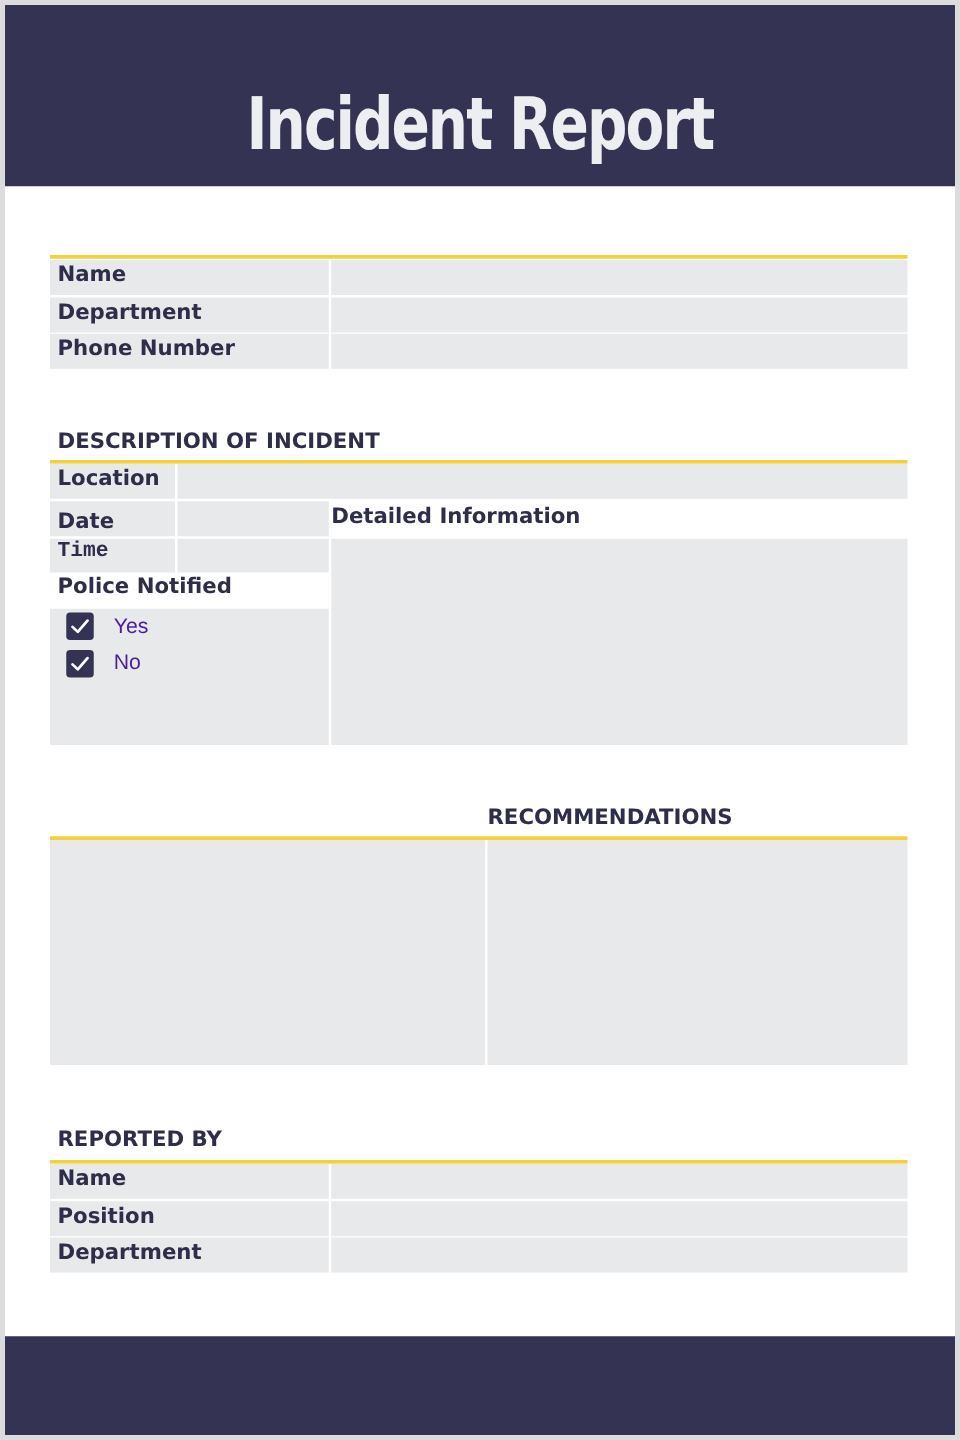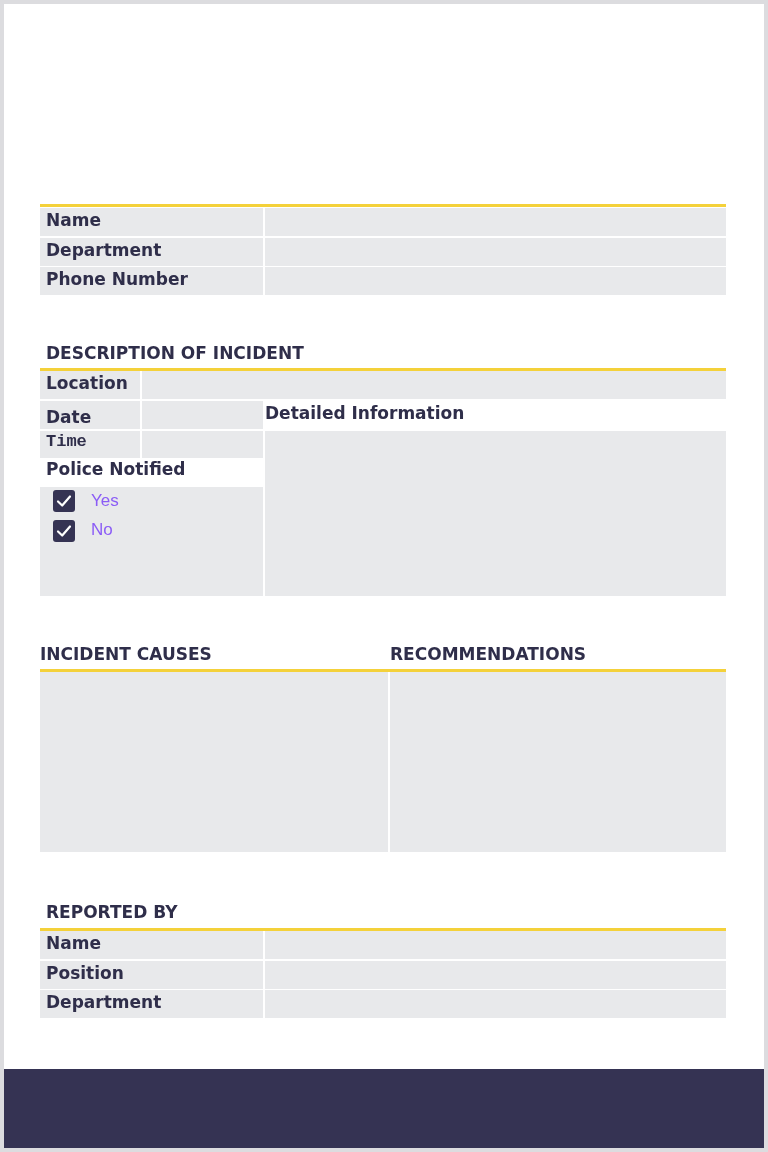--- a/index.html
+++ b/index.html
@@ -28,28 +28,31 @@
   .yline { position: absolute; height: 3px; background: #f4d13a; }
   .cell { position: absolute; background: #e8e9eb; }
   .lbl {
     position: absolute; color: #2f2e4a; font-weight: bold; font-size: 17px;
     font-family: "DejaVu Sans", sans-serif; white-space: nowrap;
   }
   .chk {
     position: absolute; width: 22px; height: 22px; background: #353353; border-radius: 3px;
   }
   .chk svg { position: absolute; left: 3px; top: 3px; }
-  .opt { position: absolute; font-size: 17px; color: #8b5cf6; font-family: "Liberation Sans", sans-serif; }
+  .opt { position: absolute; font-size: 17px; color: #4c1d95; font-family: "Liberation Sans", sans-serif; }
   .center-h { position: absolute; color: #2f2e4a; font-weight: bold; font-size: 17px; font-family: "DejaVu Sans", sans-serif; }
 </style>
 </head>
 <body>
 
 <div class="page">
 
+  <div class="header">
+    <div class="title">Incident Report</div>
+  </div>
 
   <div class="yline" style="left:36px; top:200px; width:686px;"></div>
 
   <div class="cell" style="left:36px; top:204px; width:223px; height:28px;"></div>
   <div class="lbl" style="left:42px; top:206px;">Name</div>
   <div class="cell" style="left:261px; top:204px; width:461px; height:28px;"></div>
 
   <div class="cell" style="left:36px; top:234px; width:223px; height:28px;"></div>
   <div class="lbl" style="left:42px; top:236px;">Department</div>
   <div class="cell" style="left:261px; top:234px; width:461px; height:28px;"></div>
@@ -85,21 +88,20 @@
   <div class="chk" style="left:49px; top:516px;">
     <svg width="16" height="16" viewBox="0 0 16 16">
         <path d="M2 8.5 L6.2 12.5 L14 3.5" fill="none" stroke="#ffffff" stroke-width="2.2" stroke-linecap="round" stroke-linejoin="round"></path>
       </svg>
   </div>
   <div class="opt" style="left:87px; top:516px;">No</div>
 
   <div class="center-h" style="left:261px; top:399px; width:461px;">Detailed Information</div>
   <div class="cell" style="left:261px; top:427px; width:461px; height:165px;"></div>
 
-  <div class="center-h" style="left:36px; top:640px; width:348px;">INCIDENT CAUSES</div>
   <div class="center-h" style="left:386px; top:640px; width:336px;">RECOMMENDATIONS</div>
   <div class="yline" style="left:36px; top:665px; width:686px;"></div>
   <div class="cell" style="left:36px; top:668px; width:348px; height:180px;"></div>
   <div class="cell" style="left:386px; top:668px; width:336px; height:180px;"></div>
 
   <div class="sec-title" style="left:42px; top:898px;">REPORTED BY</div>
   <div class="yline" style="left:36px; top:924px; width:686px;"></div>
 
   <div class="cell" style="left:36px; top:927px; width:223px; height:28px;"></div>
   <div class="lbl" style="left:42px; top:929px;">Name</div>

